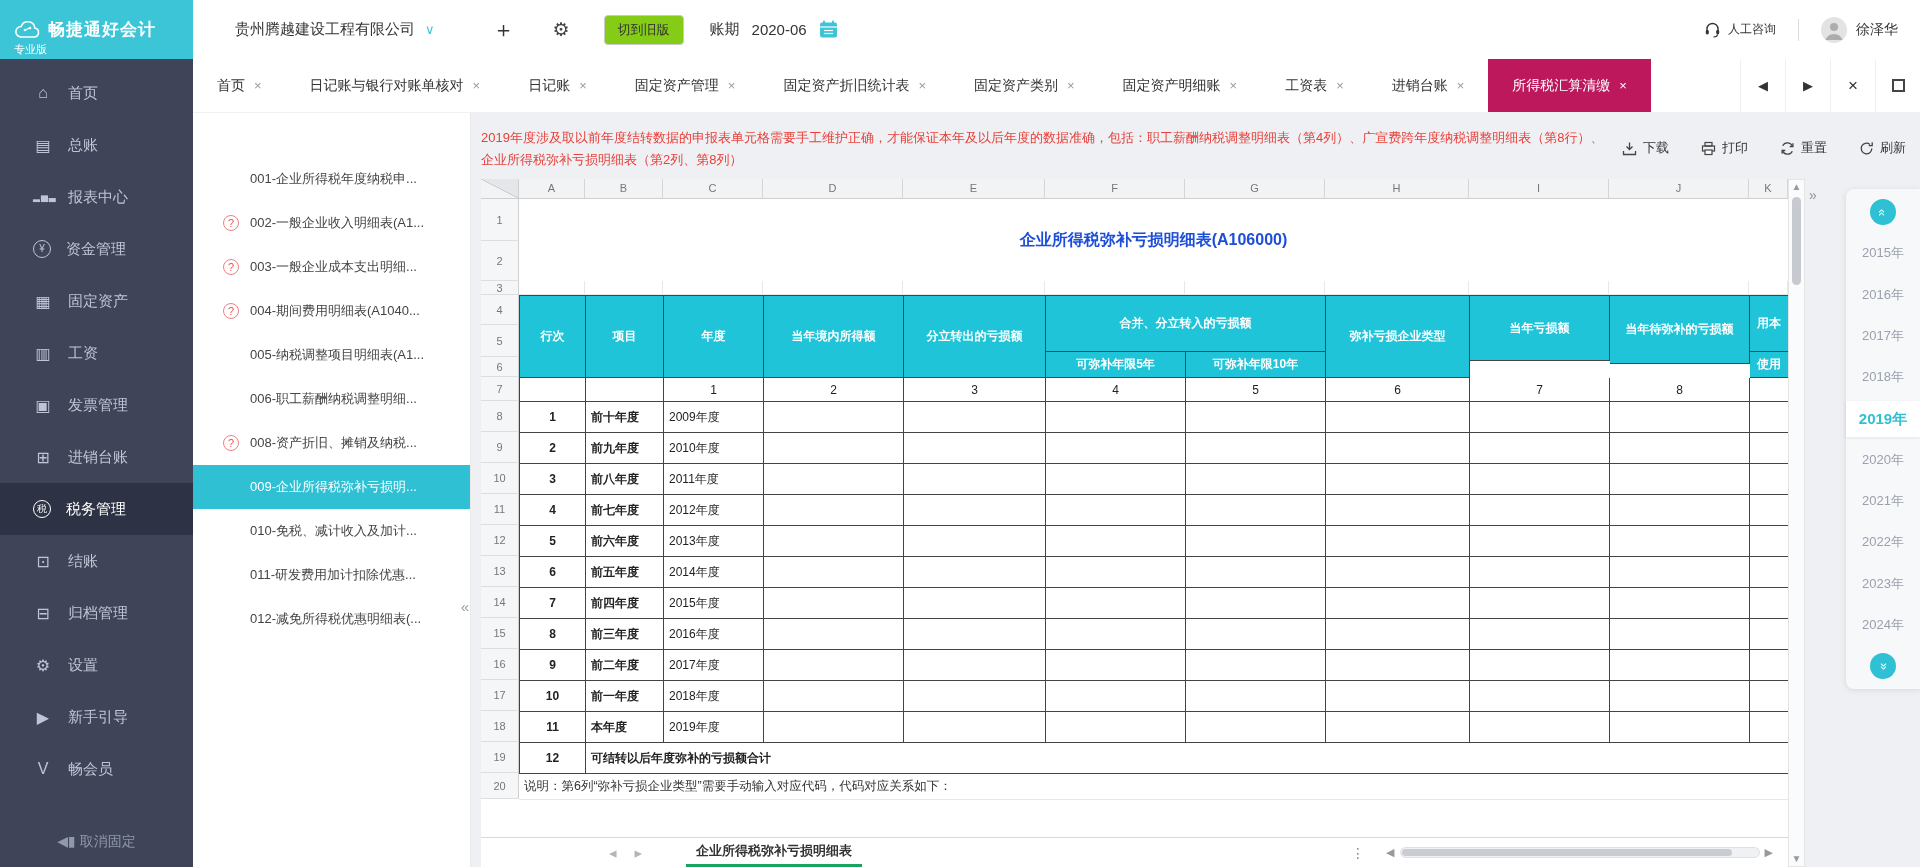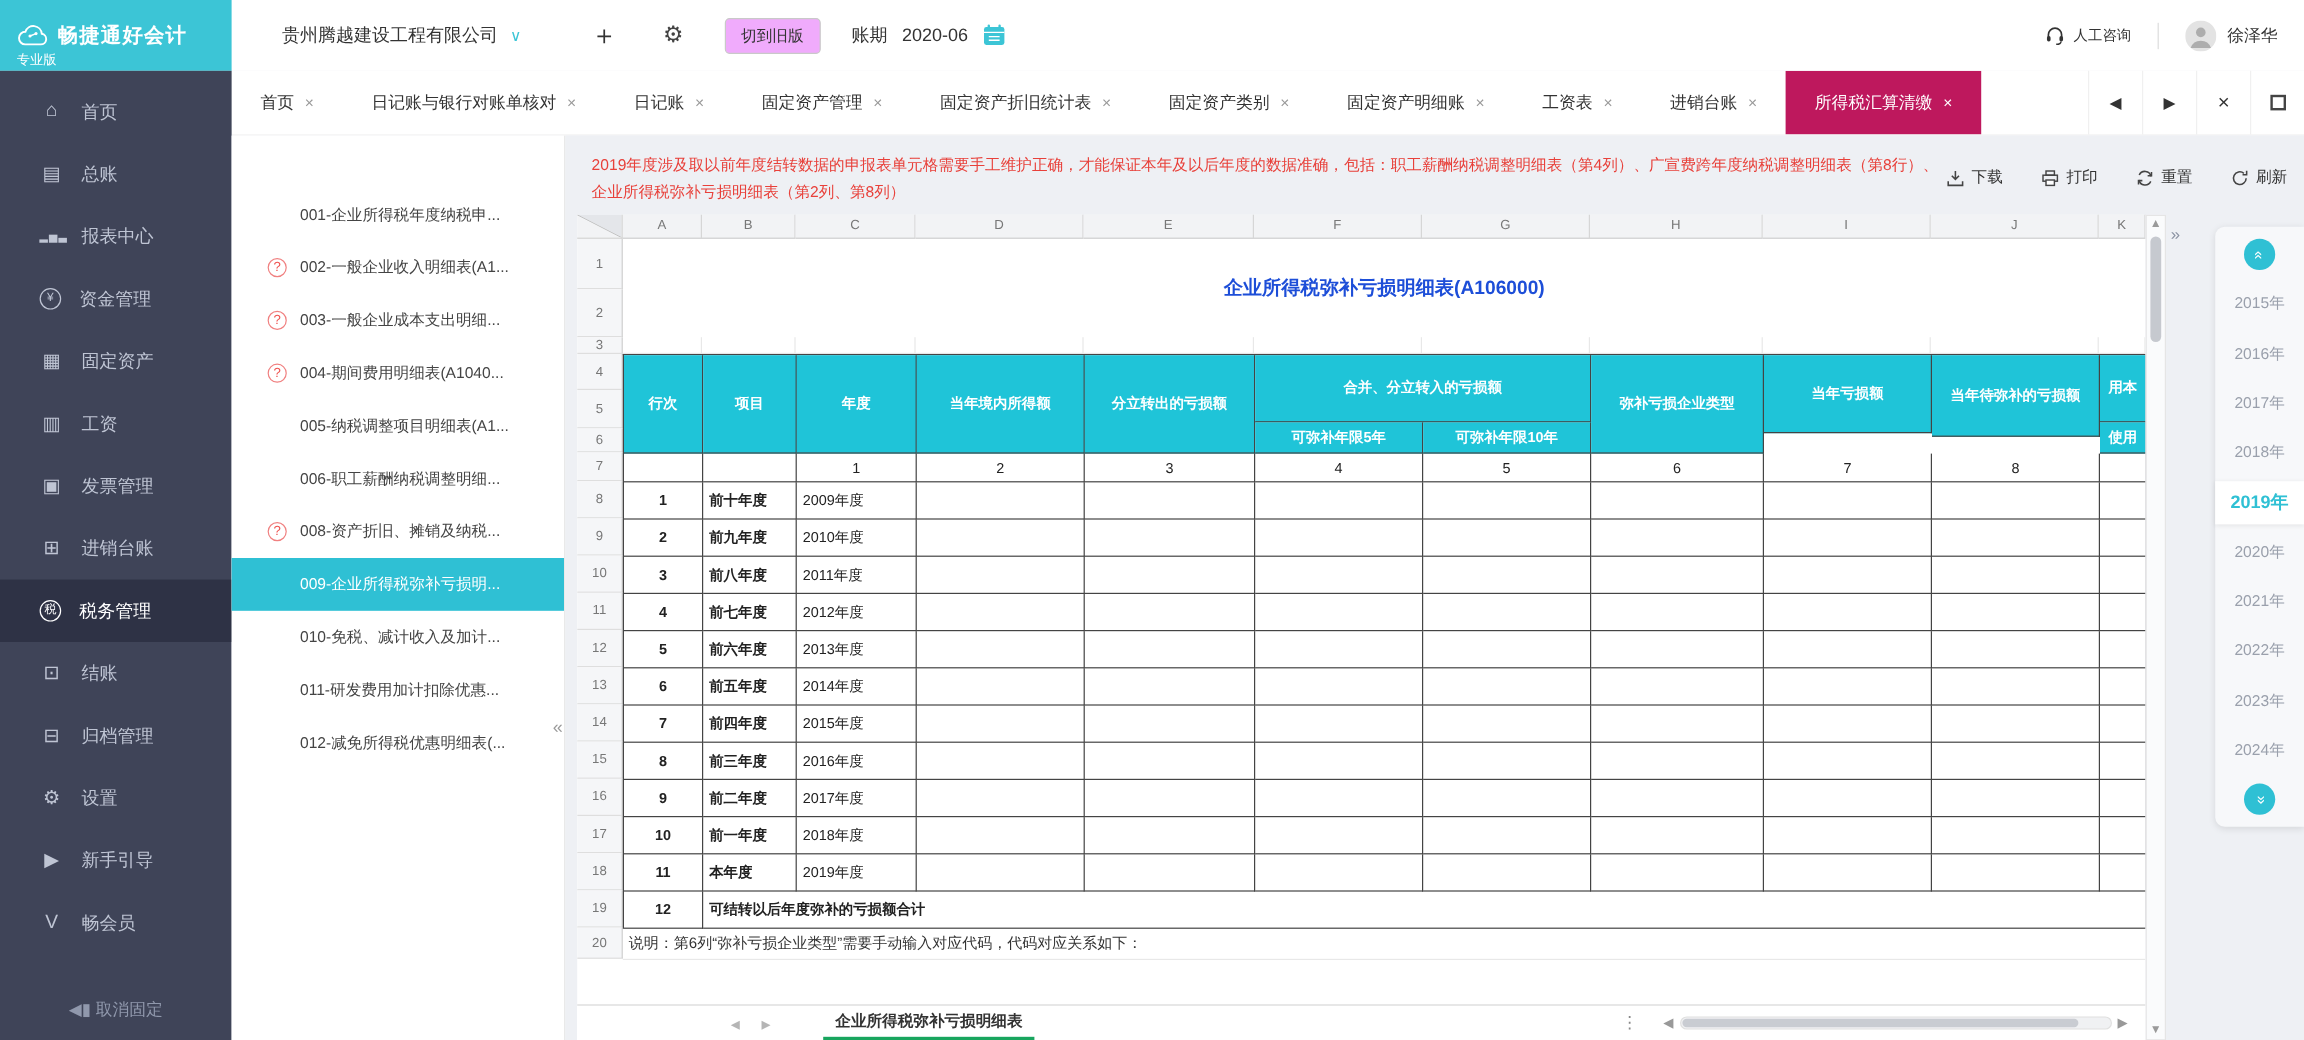--- a/index.html
+++ b/index.html
@@ -9,21 +9,21 @@
   
   .topbar { height:59px; background:#fff; display:flex; align-items:center; flex:none; }
   .logo { width:193px; height:59px; background:#3cc5d6; color:#fff; display:flex; align-items:center; padding-left:14px; gap:8px; position:relative; flex:none; }
   .logo-title { font-size:17px; font-weight:bold; letter-spacing:1px; }
   .logo-sub { position:absolute; left:14px; bottom:2px; font-size:11px; }
   .company-wrap { display:flex; align-items:center; margin-left:42px; gap:10px; cursor:pointer; }
   .company { font-size:15px; color:#333; }
   .chev { color:#3cc5d6; font-size:13px; }
   .top-plus { font-size:22px; color:#333; margin-left:58px; }
   .top-gear { font-size:19px; color:#444; margin-left:38px; }
-  .btn-old { margin-left:34px; border:1px solid #c9c9c9; border-radius:4px; padding:5px 13px; font-size:13px; color:#333; background:#f0abfc; }
+  .btn-old { margin-left:34px; border:1px solid #c9c9c9; border-radius:4px; padding:5px 13px; font-size:13px; color:#333; background:#84cc16; }
   .period { margin-left:26px; display:flex; align-items:center; gap:12px; font-size:15px; color:#333; }
   .top-right { margin-left:auto; display:flex; align-items:center; gap:14px; padding-right:22px; }
   .support { display:flex; align-items:center; gap:7px; font-size:12px; color:#333; }
   .vdiv { width:1px; height:22px; background:#ddd; margin:0 8px; }
   .user { display:flex; align-items:center; gap:9px; font-size:14px; color:#333; }
 
   
   .content-row { flex:1; display:flex; min-height:0; }
   .sidebar { width:193px; background:#3f4458; color:#bfc5d4; flex:none; display:flex; flex-direction:column; padding-top:8px; position:relative; }
   .side-item { height:52px; display:flex; align-items:center; padding-left:33px; gap:15px; font-size:15px; cursor:pointer; }
@@ -48,21 +48,21 @@
 
   
   .workspace { flex:1; display:flex; min-height:0; }
   .reportlist { width:278px; background:#fff; border-right:1px solid #e9e9e9; padding-top:44px; position:relative; flex:none; }
   .rep-item { height:44px; line-height:44px; padding-left:57px; font-size:13px; color:#444; position:relative; cursor:pointer; white-space:nowrap; }
   .rep-item.active { background:#2fc0d4; color:#fff; }
   .help-dot { position:absolute; left:30px; top:50%; transform:translateY(-50%); width:16px; height:16px; border:1px solid #f08080; color:#ef5350; border-radius:50%; font-size:11px; line-height:14px; text-align:center; }
   .collapse-handle { position:absolute; right:1px; top:485px; color:#9a9a9a; font-size:15px; cursor:pointer; }
 
   .main { flex:1; background:#eef0f4; display:flex; flex-direction:column; min-width:0; }
-  .main-top { display:flex; align-items:flex-start; flex:none; padding:14px 14px 8px 22px; }
+  .main-top { display:flex; align-items:flex-start; flex:none; padding:14px 14px 8px 10px; }
   .warning { color:#e8403a; font-size:13px; line-height:1.7; max-width:1130px; }
   .toolbar { margin-left:auto; display:flex; gap:32px; padding-top:12px; flex:none; }
   .tool-btn { display:flex; align-items:center; gap:6px; font-size:13px; color:#333; cursor:pointer; white-space:nowrap; }
   .tool-btn svg { display:block; }
 
   .sheet-row { flex:1; display:flex; min-height:0; padding-left:10px; }
   .sheet { width:1307px; background:#fff; display:flex; flex-direction:column; flex:none; min-height:0; }
   .letters-row { height:20px; display:flex; flex:none; }
   .corner { width:38px; height:20px; border-right:1px solid #cfcfcf; border-bottom:1px solid #cfcfcf; background:linear-gradient(to top right,#f2f3f5 48%,#c2c2c2 50%,#e4e6ea 52%); flex:none; }
   .letter { height:20px; background:#f2f3f5; border-right:1px solid #d6d6d6; border-bottom:1px solid #cfcfcf; font-size:11px; color:#777; text-align:center; line-height:19px; flex:none; }

